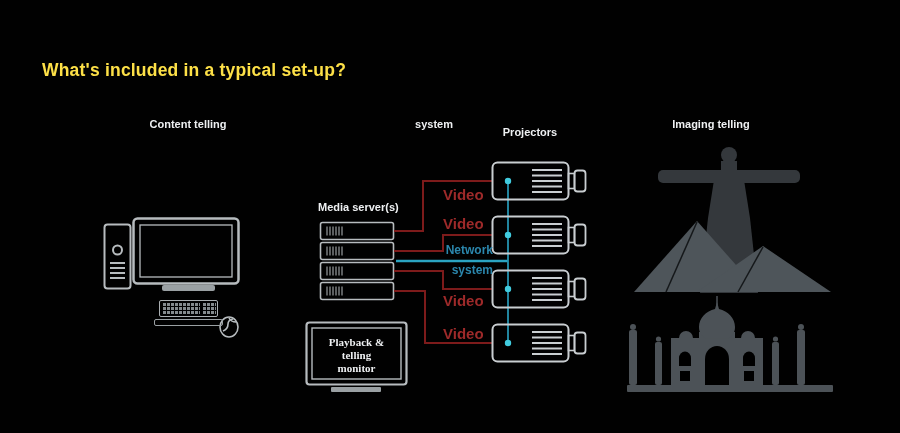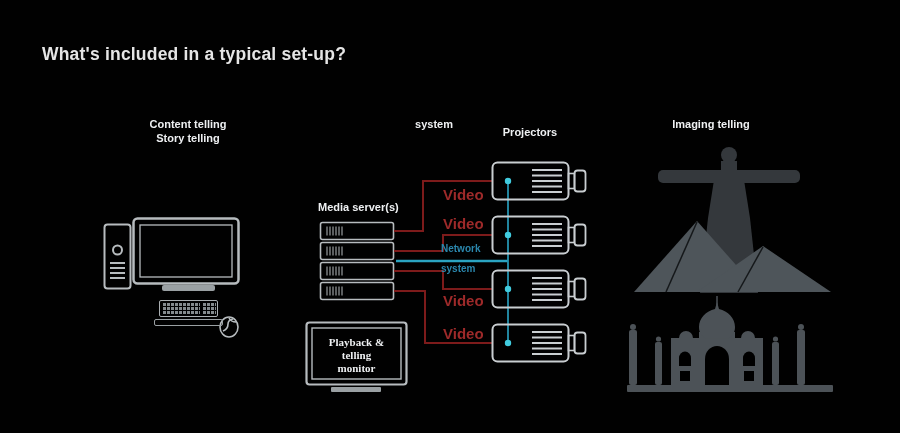--- a/index.html
+++ b/index.html
@@ -1,43 +1,42 @@
 <!DOCTYPE html>
 <html><head>
 <meta charset="utf-8">
 <style>
   html,body{margin:0;padding:0;background:#000;}
   .stage{position:relative;width:900px;height:433px;background:#010101;overflow:hidden;
          font-family:"Liberation Sans",sans-serif;}
   .abs{position:absolute;}
-  .title{left:42px;top:44px;font-size:17.5px;font-weight:bold;letter-spacing:.2px;color:#e5e5e5;}
+  .title{left:42px;top:60px;font-size:17.5px;font-weight:bold;letter-spacing:.2px;color:#fde047;}
   .hdr{font-size:11px;font-weight:bold;line-height:13.5px;color:#eef0f2;text-align:center;}
   .lbl-servers{left:318px;top:201px;font-size:11px;font-weight:bold;color:#eef0f2;}
   .lbl-video{width:40px;text-align:center;font-size:15px;font-weight:bold;color:#9e2a2a;}
-  .lbl-net{left:441px;width:52px;text-align:left;font-size:10px;font-weight:bold;color:#2b87ad;}
+  .lbl-net{left:441px;width:52px;text-align:right;font-size:12px;font-weight:bold;color:#2b87ad;}
   .lbl-playback{left:307px;top:336px;width:99px;text-align:center;font-size:11px;
                 font-weight:bold;line-height:13px;color:#eef0f2;font-family:Liberation Serif, serif;}
   .diagram-svg{left:0;top:0;}
   .keyboard{left:159px;top:300px;width:57px;height:15px;border:1.5px solid #a9aeb1;border-radius:2px;}
   .kb-keys{position:absolute;inset:1.5px;background:#848a8d;
     background-image:repeating-linear-gradient(90deg,#000 0 1px,transparent 1px 4px),
                      repeating-linear-gradient(0deg,#000 0 1px,transparent 1px 4px);}
   .kb-gap{position:absolute;top:0;bottom:0;left:40px;width:2.5px;background:#000;}
   .kb-base{left:154px;top:319px;width:67px;height:5px;border:1.5px solid #9aa0a3;border-radius:2px;}
 </style>
 </head>
 <body>
 
 <div class="stage">
 
   <div class="abs title">What's included in a typical set-up?</div>
 
   <div class="abs hdr" style="left:118px;top:118px;width:140px;">
     <div>Content telling</div>
-    <div>Story telling</div>
   </div>
   <div class="abs hdr" style="left:364px;top:118px;width:140px;">
     <div>system</div>
   </div>
   <div class="abs hdr" style="left:490px;top:126px;width:80px;">Projectors</div>
   <div class="abs hdr" style="left:641px;top:118px;width:140px;">Imaging telling</div>
 
   <svg class="abs diagram-svg" width="900" height="433" viewBox="0 0 900 433">
 
     <g stroke="#b7bcbf" fill="none">

